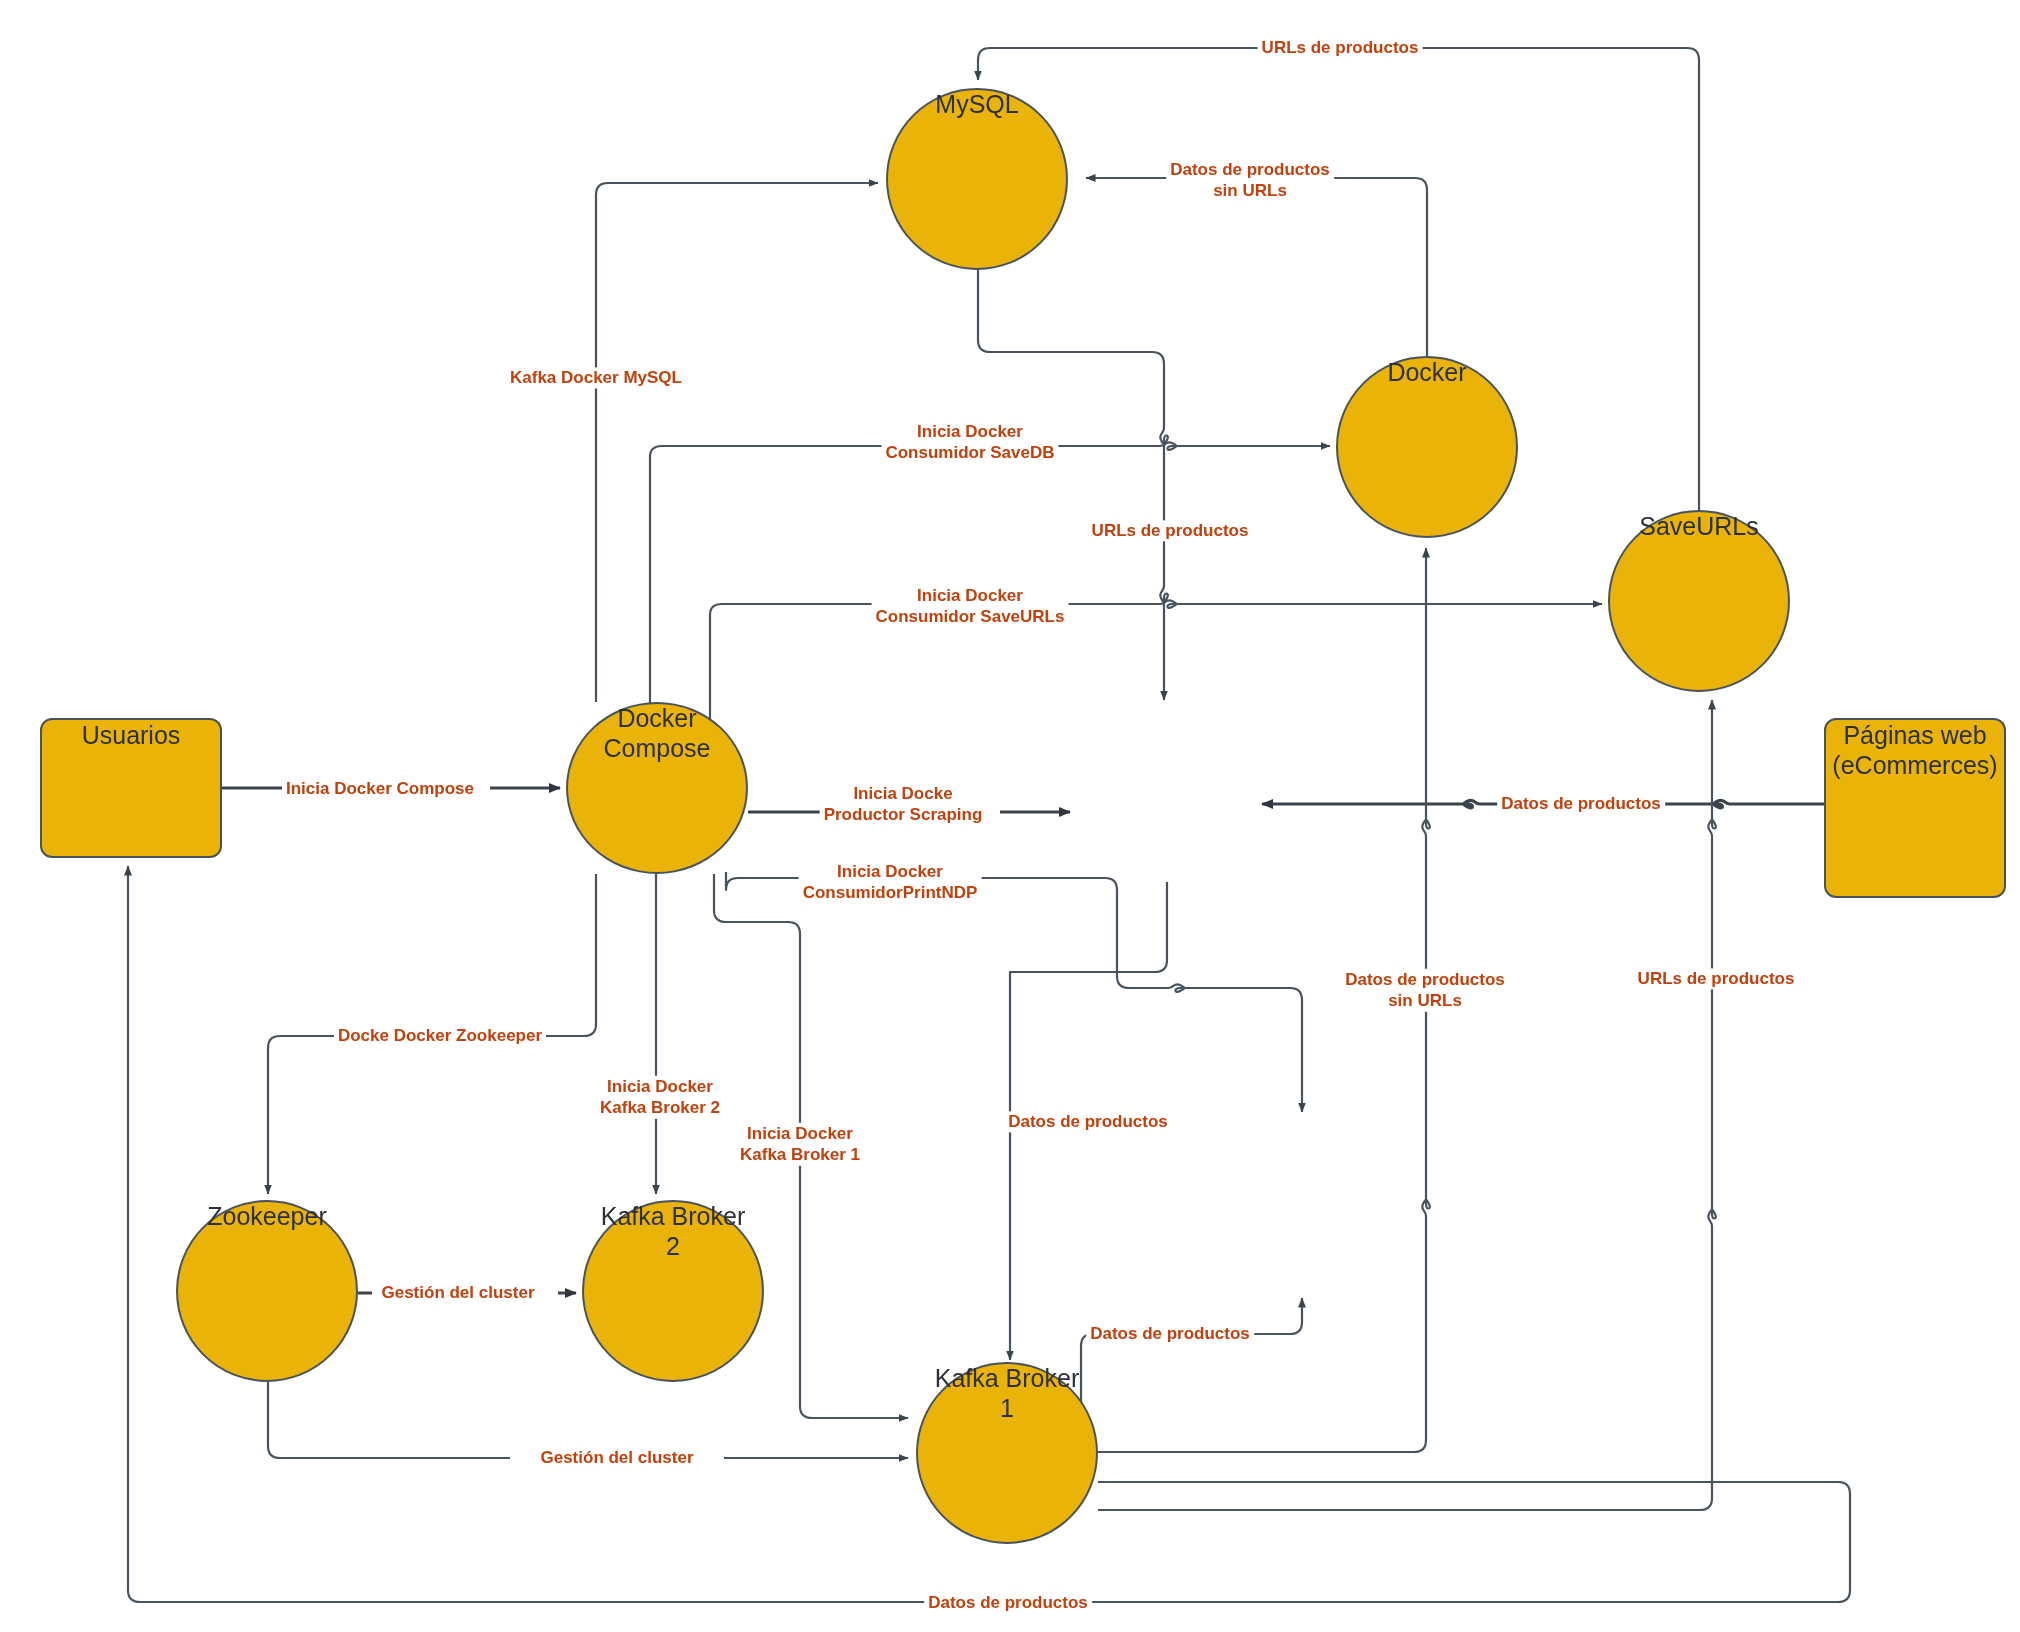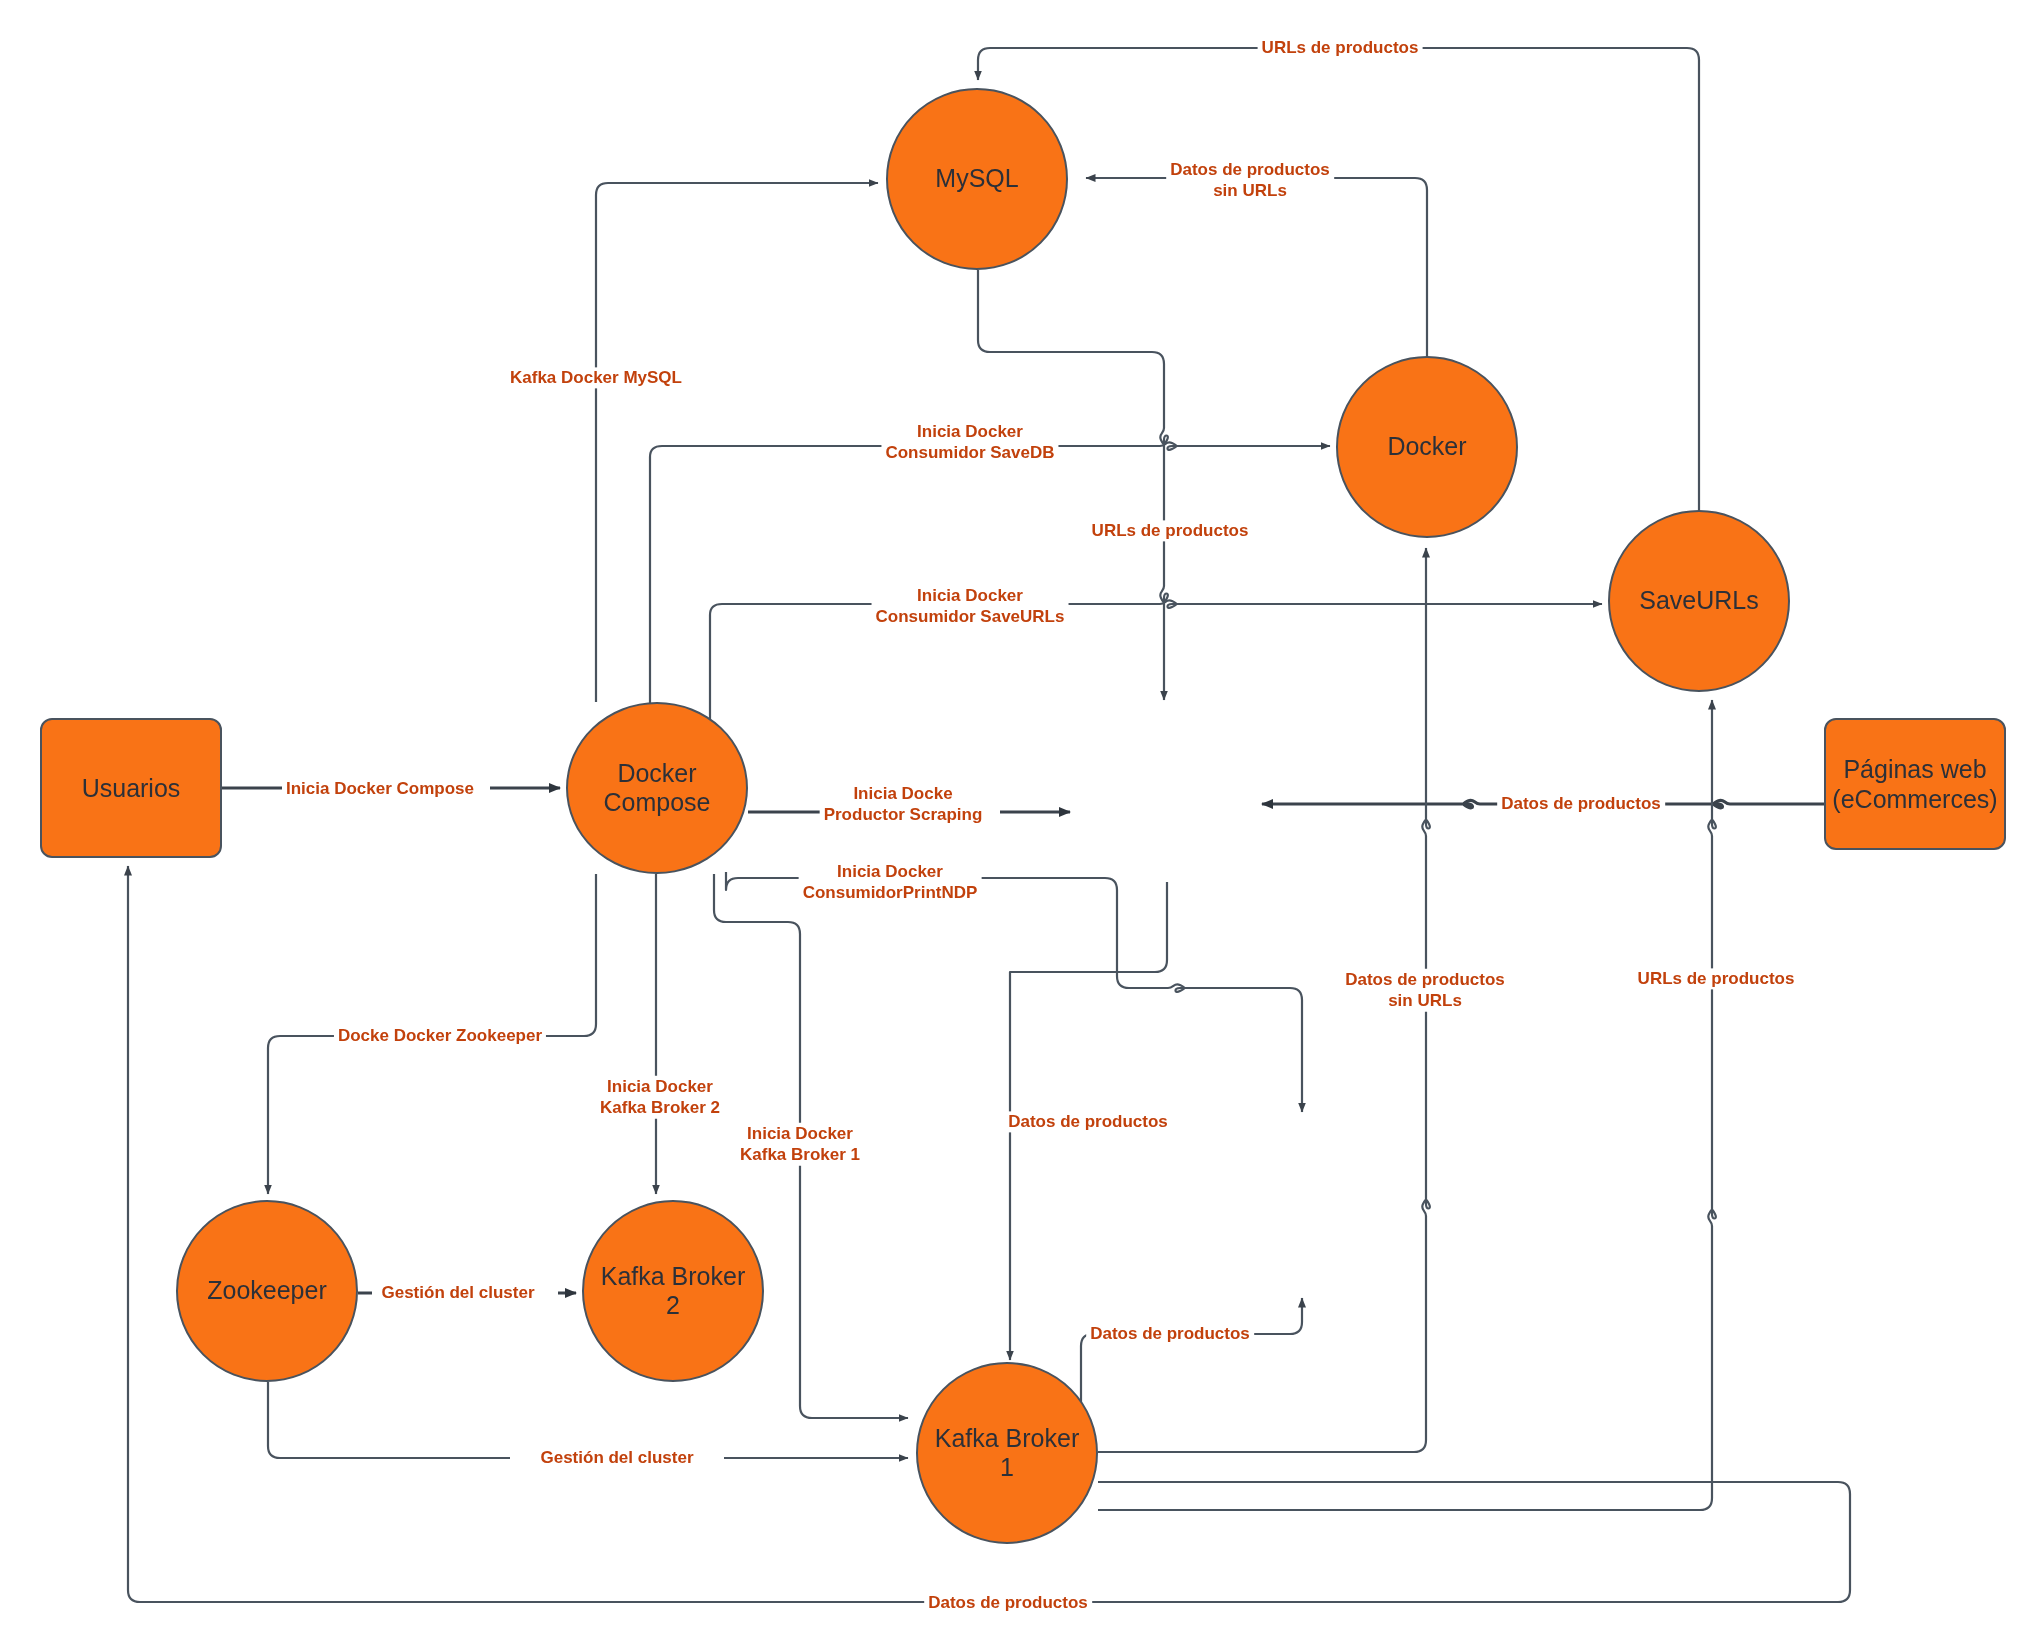--- a/index.html
+++ b/index.html
@@ -9,24 +9,24 @@
     width:2020px;height:1632px;overflow:hidden;
   }
   #canvas{position:relative;width:2020px;height:1632px;background:#ffffff;}
   svg#wires{position:absolute;left:0;top:0;width:2020px;height:1632px;}
   .edge{fill:none;stroke:#49535e;stroke-width:2.2;stroke-linejoin:round;stroke-linecap:butt;}
   .edge-thick{fill:none;stroke:#3b434c;stroke-width:3.2;stroke-linejoin:round;}
 
   
   .node{
     position:absolute;
-    display:flex;align-items:center;justify-content:center;
+    display:flex;align-items:flex-start;justify-content:center;
     text-align:center;
     color:#2c3038;
-    background:#f97316;
+    background:#eab308;
     box-sizing:border-box;
     z-index:5;
   }
   .proc{
     border:2px solid #49535e;
     border-radius:50%;
     font-size:25px;
     line-height:1.18;
     font-weight:400;
   }
@@ -169,21 +169,21 @@
     <path class="edge-thick" marker-end="url(#arwT)" d="M 358,1293 L 372,1293 M 558,1293 L 576,1293"></path>
 
     <path class="edge" marker-end="url(#arw)" d="M 268,1382 L 268,1446 Q 268,1458 280,1458 L 510,1458
              M 724,1458 L 908,1458"></path>
   </svg>
 
   <div class="node entity" style="left:40px;top:718px;width:182px;height:140px;">
     <span>Usuarios</span>
   </div>
 
-  <div class="node entity" style="left:1824px;top:718px;width:182px;height:132px;white-space:pre-line;">
+  <div class="node entity" style="left:1824px;top:718px;width:182px;height:180px;white-space:pre-line;">
     <span>Páginas web
 (eCommerces)</span>
   </div>
 
   <div class="node proc" style="left:566px;top:702px;width:182px;height:172px;white-space:pre-line;">
     <span>Docker
 Compose</span>
   </div>
 
   <div class="node proc" style="left:886px;top:88px;width:182px;height:182px;">

